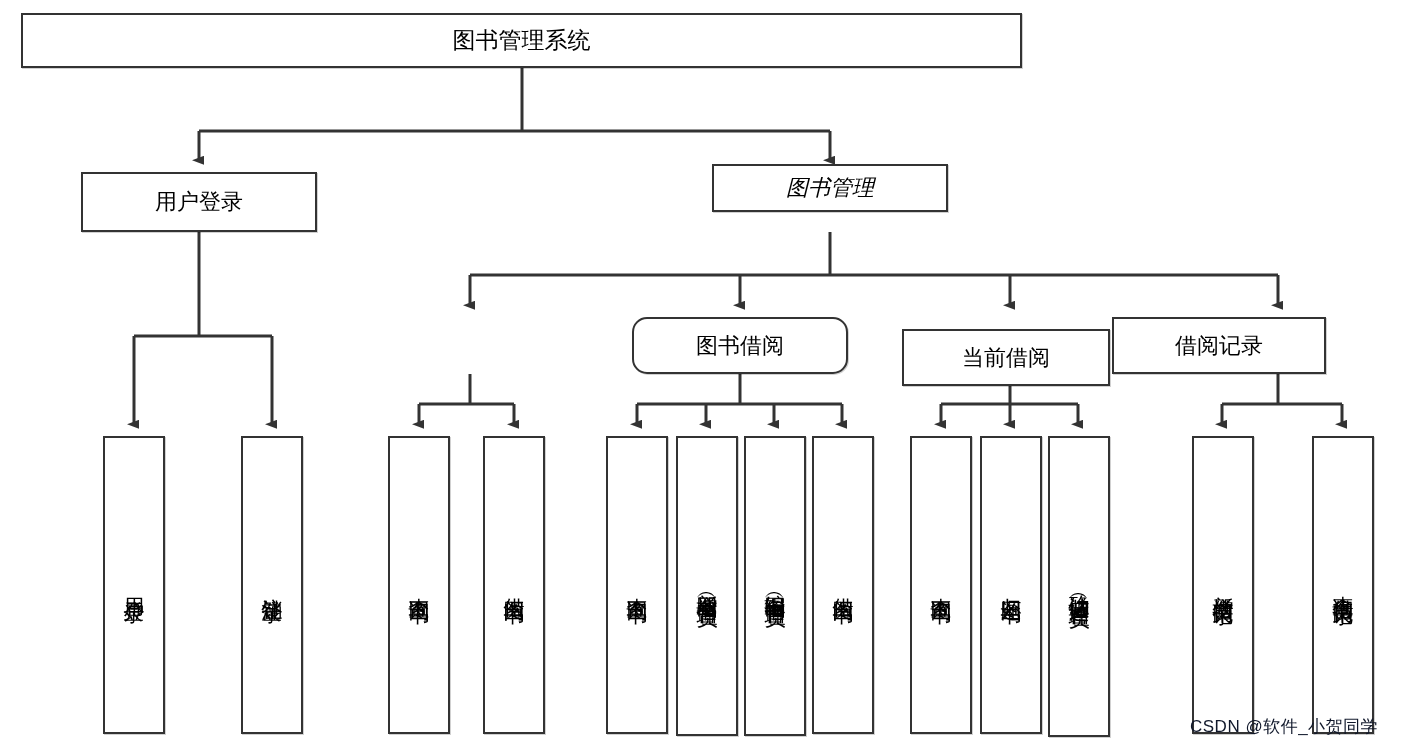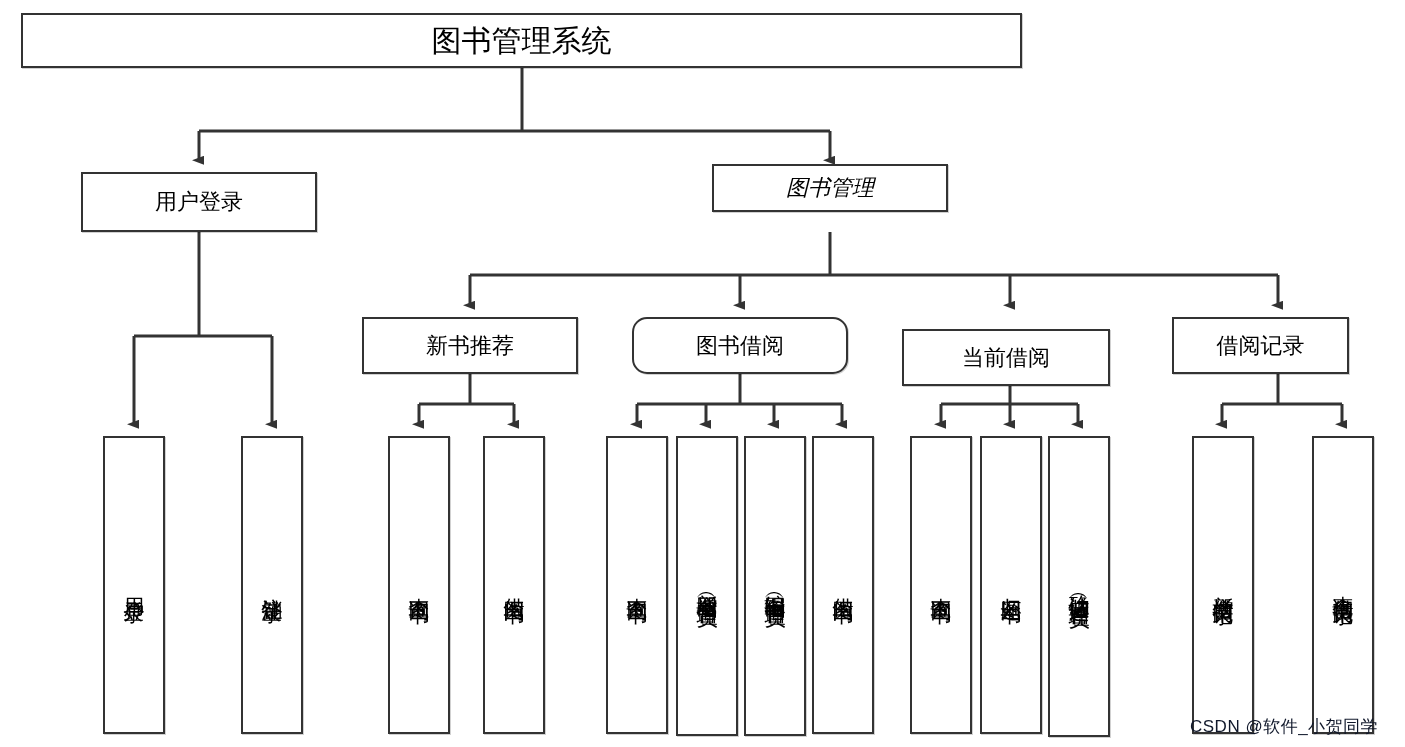--- a/index.html
+++ b/index.html
@@ -41,21 +41,21 @@
   .node-label {
     color: #000000;
     line-height: 1.18;
     text-align: center;
     white-space: nowrap;
   }
   .h-node .node-label {
     font-size: 22px;
   }
   .root .node-label {
-    font-size: 30px;
+    font-size: 23px;
   }
   .v-node {
     align-items: center;
     justify-content: center;
   }
   .v-node .node-label {
     writing-mode: vertical-rl;
     text-orientation: upright;
     font-size: 21px;
     letter-spacing: 2px;
@@ -130,30 +130,27 @@
     <span class="node-label">图书管理系统</span>
   </div>
 
   <div class="node h-node" style="left:81px; top:172px; width:236px; height:60px;">
     <span class="node-label">用户登录</span>
   </div>
   <div class="node h-node" style="left:712px; top:164px; width:236px; height:48px;font-style:italic;">
     <span class="node-label">图书管理</span>
   </div>
 
-  <div class="node h-node" style="left:362px; top:317px; width:216px; height:57px;">
-    <span class="node-label">新书推荐</span>
-  </div>
   <div class="node h-node" style="left:632px; top:317px; width:216px; height:57px;border-radius:15px;">
     <span class="node-label">图书借阅</span>
   </div>
   <div class="node h-node" style="left:902px; top:317px; width:208px; height:57px;margin-top:12px;">
     <span class="node-label">当前借阅</span>
   </div>
-  <div class="node h-node" style="left:1172px; top:317px; width:177px; height:57px;">
+  <div class="node h-node" style="left:1112px; top:317px; width:214px; height:57px;">
     <span class="node-label">借阅记录</span>
   </div>
 
   <div class="node v-node" style="left:103px; top:436px; width:62px; height:298px;">
     <span class="node-label">用户登录</span>
   </div>
   <div class="node v-node" style="left:241px; top:436px; width:62px; height:298px;">
     <span class="node-label">注销登录</span>
   </div>
 

